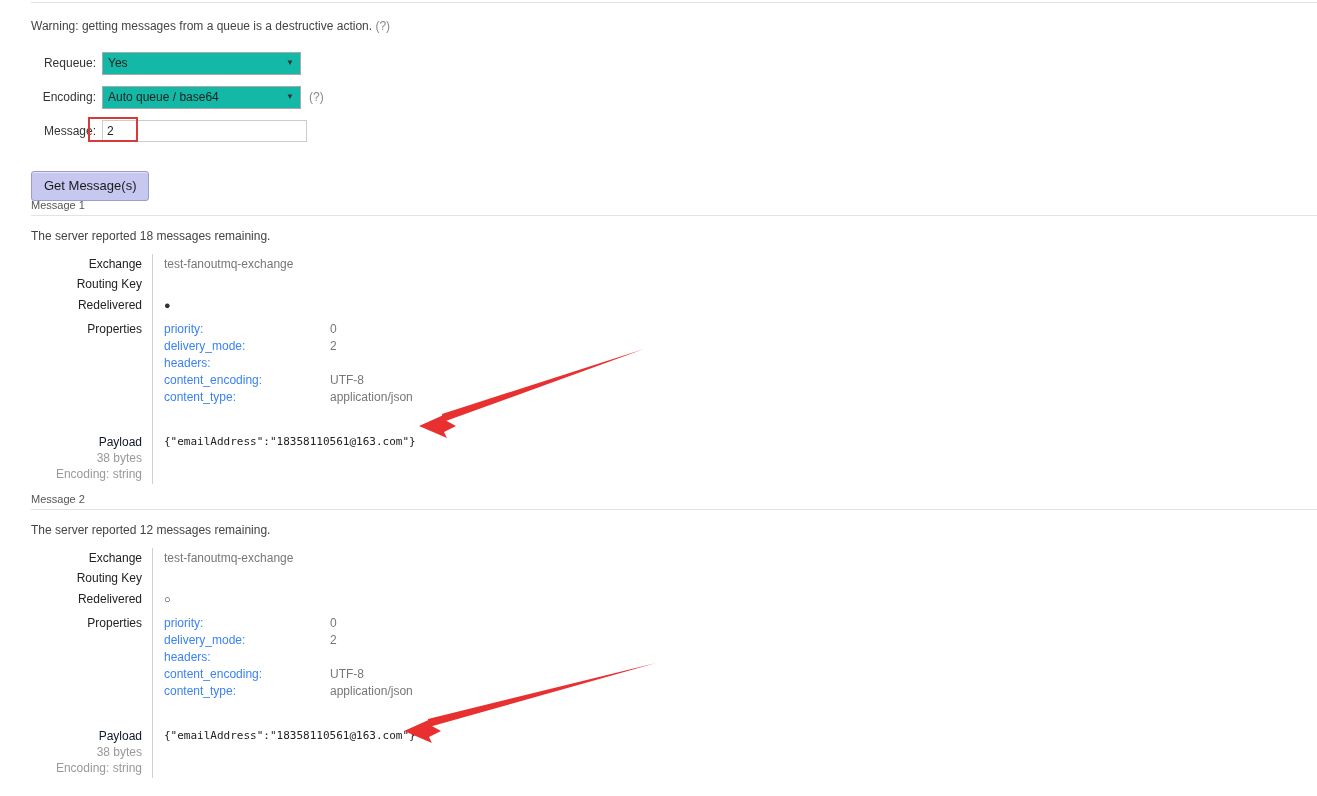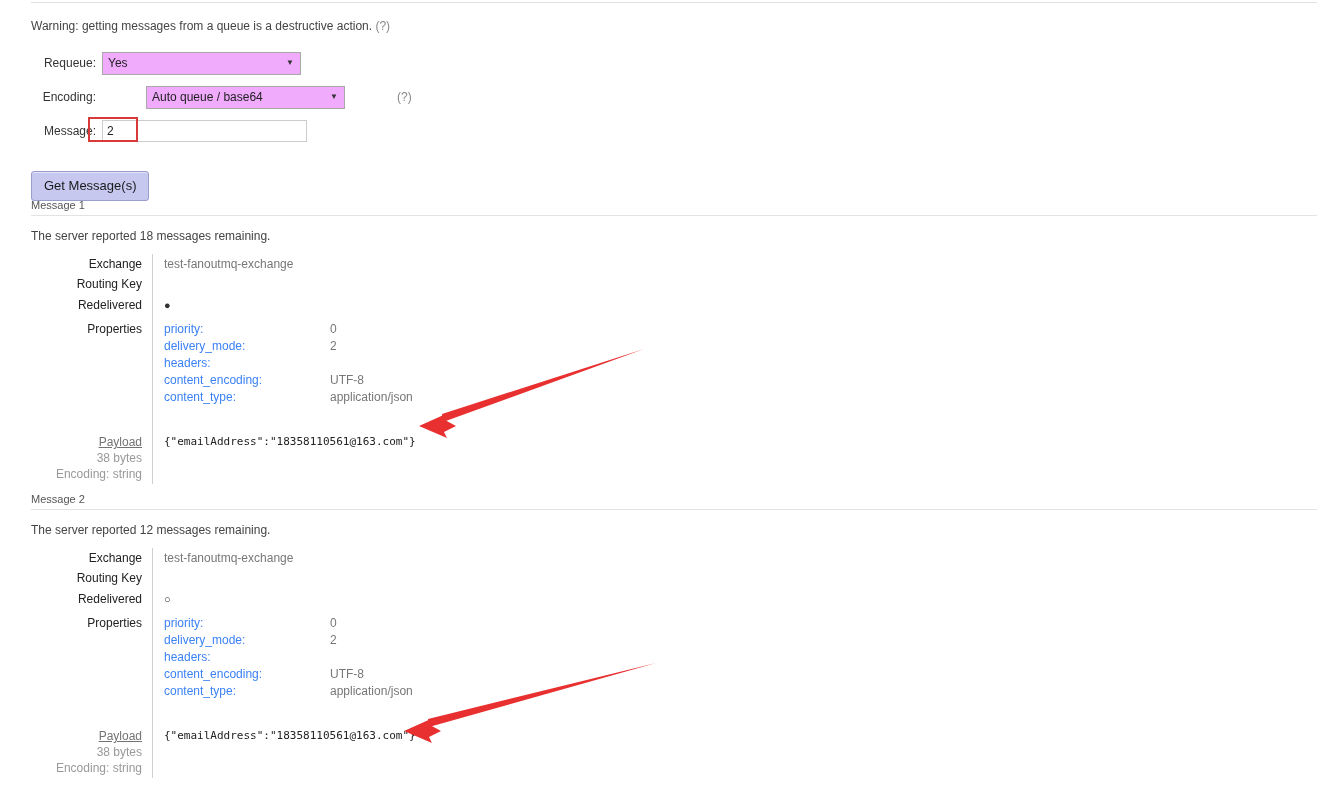--- a/index.html
+++ b/index.html
@@ -41,38 +41,38 @@
 
   
   .form-row {
     position: absolute;
     left: 31px;
     height: 26px;
     display: flex;
     align-items: center;
   }
   .form-row.r1 { top: 50px; justify-content: center; }
-  .form-row.r2 { top: 84px; gap: 44px; }
+  .form-row.r2 { top: 84px; }
   .form-row.r3 { top: 118px; }
 
   .form-label {
     width: 71px;
     text-align: right;
     padding-right: 6px;
     font-size: 12px;
     color: #333333;
     box-sizing: border-box;
   }
 
   .sel {
     width: 199px;
     height: 23px;
     box-sizing: border-box;
     border: 1px solid #a9a9a9;
-    background: #f0abfc;
+    background: #14b8a6;
     font-family: "Liberation Sans", sans-serif;
     font-size: 12px;
     color: #222222;
     padding: 0 18px 0 5px;
     line-height: 21px;
     position: relative;
     white-space: nowrap;
     overflow: hidden;
   }
   .sel .caret {
@@ -200,21 +200,21 @@
   .props .pval {
     color: #777777;
     padding-left: 4px;
   }
 
   
   .payload-head {
     text-align: right;
     line-height: 15px;
   }
-  .payload-head .pl-title { color: #737373; text-decoration: underline; }
+  .payload-head .pl-title { color: #0f172a; }
   .payload-head .pl-sub { color: #999999; }
 
   .payload-body {
     font-family: "DejaVu Sans Mono", monospace;
     font-size: 11px;
     color: #222222;
     white-space: pre;
     padding-top: 6px;
   }
 

